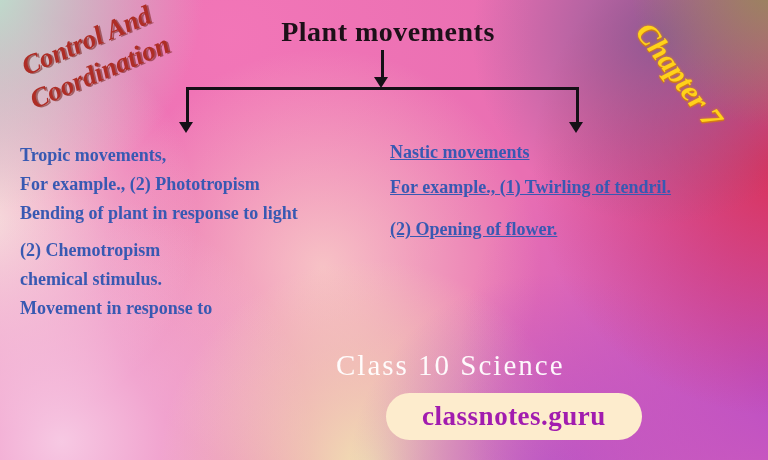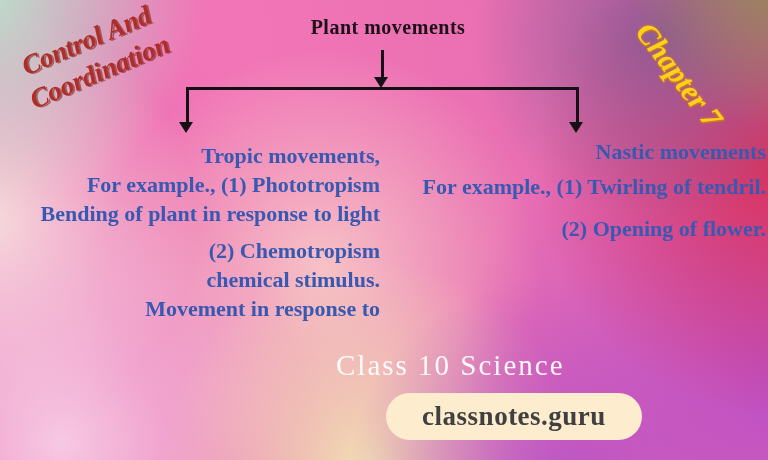--- a/index.html
+++ b/index.html
@@ -23,45 +23,45 @@
       radial-gradient(circle at 8% 96%,   rgba(248,210,232,0.9) 0%, rgba(248,210,232,0) 30%),
       radial-gradient(circle at -2% 48%,  rgba(247,228,222,0.95) 0%, rgba(247,228,222,0) 26%),
       radial-gradient(circle at 42% 58%,  rgba(250,214,202,0.8) 0%, rgba(250,214,202,0) 42%),
       radial-gradient(circle at 30% 8%,   rgba(245,120,185,0.75) 0%, rgba(245,120,185,0) 45%);
   }
 
   .title {
     position: absolute;
     left: 278px; top: 16px; width: 220px;
     text-align: center;
-    font-size: 20px;
+    font-size: 28px;
     font-weight: bold;
     color: #1c1018;
     letter-spacing: 0.5px;
   }
 
   .vline { position: absolute; width: 3px; background: #141016; }
   .hline { position: absolute; height: 3px; background: #141016; }
   .arrowhead {
     position: absolute; width: 0; height: 0;
     border-left: 7px solid transparent;
     border-right: 7px solid transparent;
     border-top: 11px solid #141016;
   }
 
   .branch {
     position: absolute;
-    text-align: right;
+    text-align: left;
     font-weight: bold;
-    font-size: 22px;
+    font-size: 18px;
     color: #3859b2;
   }
   .branch .ln { display: block; white-space: nowrap; }
   .branch-left  { left: 20px;  top: 141px; width: 360px; line-height: 29px; }
-  .branch-right { left: 390px; top: 137px; width: 376px; line-height: 30px; }
+  .branch-right { left: 390px; top: 137px; width: 376px; line-height: 30px; text-decoration: underline; }
   .branch-left  p { margin: 0 0 8px 0; }
   .branch-right p.g1 { margin: 0 0 5px 0; }
   .branch-right p.g2 { margin: 0 0 12px 0; }
   .branch-right p.g3 { margin: 12px 0 14px 0; }
   .branch-right p.g4 { margin: 0; }
 
   .ribbon {
     position: absolute;
     left: -12px; top: 22px; width: 210px;
     transform: rotate(-23deg);
@@ -103,21 +103,21 @@
     left: 386px; top: 393px; width: 256px; height: 47px;
     background: #fdeccd;
     border-radius: 24px;
     display: flex;
     align-items: center;
     justify-content: center;
   }
   .badge .badge-text {
     font-size: 27px;
     font-weight: bold;
-    color: #404040;
+    color: #a21caf;
     letter-spacing: 0.5px;
   }
 </style>
 </head>
 <body>
 
 <div class="stage">
 
   <div class="ribbon">
     <span class="ln">Control And</span>
@@ -131,21 +131,21 @@
   <div class="arrowhead" style="left:374px; top:77px;"></div>
   <div class="hline" style="left:186px; top:87px; width:393px;"></div>
   <div class="vline" style="left:186px; top:87px; height:36px;"></div>
   <div class="arrowhead" style="left:179px; top:122px;"></div>
   <div class="vline" style="left:576px; top:87px; height:36px;"></div>
   <div class="arrowhead" style="left:569px; top:122px;"></div>
 
   <div class="branch branch-left">
     <p>
       <span class="ln">Tropic movements,</span>
-      <span class="ln">For example., (1) Phototropism</span>
+      <span class="ln">For example., (2) Phototropism</span>
       <span class="ln">Bending of plant in response to light</span>
     </p>
     <p>
       <span class="ln">(2) Chemotropism</span>
       <span class="ln">chemical stimulus.</span>
       <span class="ln">Movement in response to</span>
     </p>
   </div>
 
   <div class="branch branch-right">

